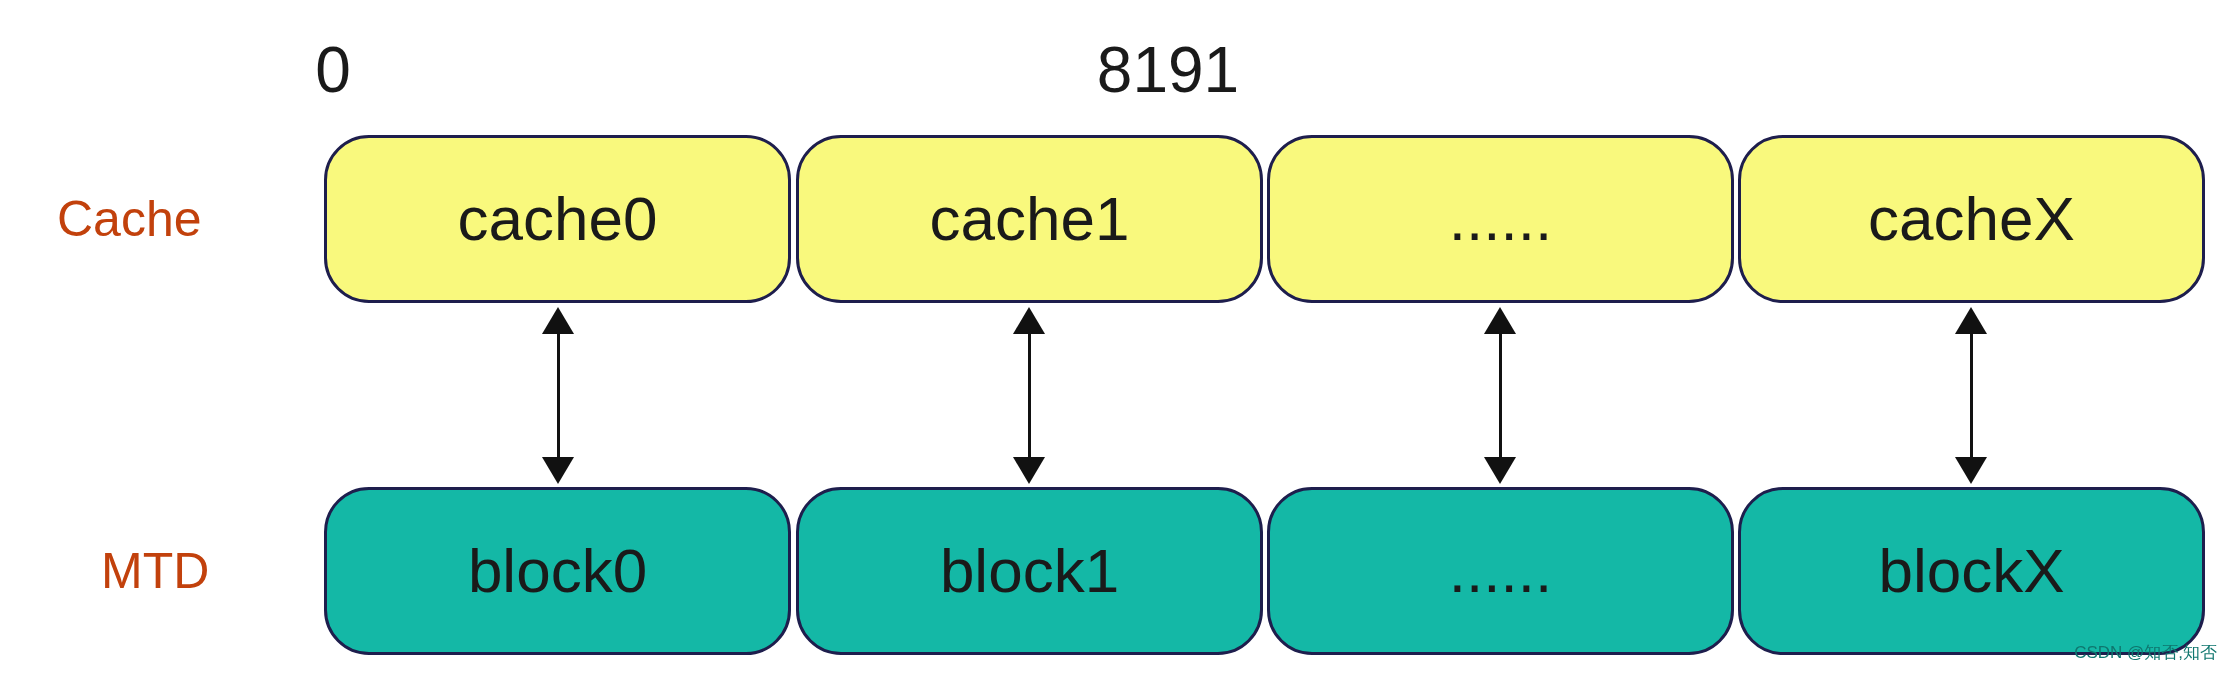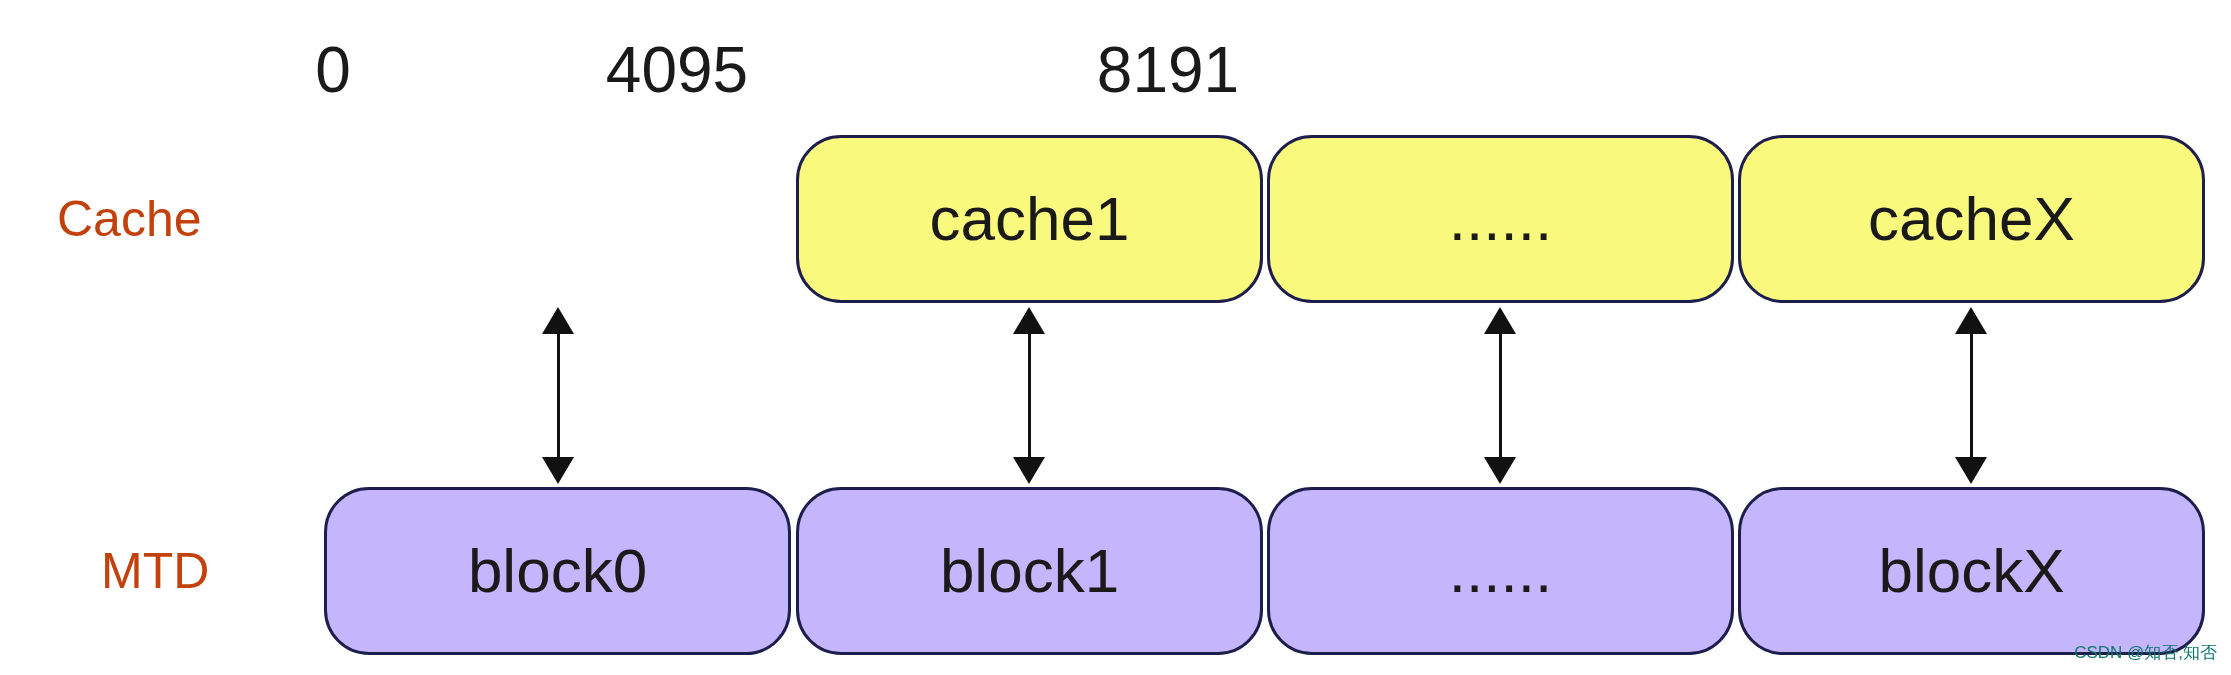--- a/index.html
+++ b/index.html
@@ -47,21 +47,21 @@
     border: 3px solid #1e1e4d;
     border-radius: 45px;
     display: flex;
     align-items: center;
     justify-content: center;
     font-size: 62px;
     line-height: 1.1;
     white-space: nowrap;
   }
   .cell.cache-row { top: 135px; background: #f9f97d; }
-  .cell.mtd-row   { top: 487px; background: #c4b5fd; }
+  .cell.mtd-row   { top: 487px; background: #14b8a6; }
   .col-0 { left: 324px; }
   .col-1 { left: 796px; }
   .col-2 { left: 1267px; }
   .col-3 { left: 1738px; }
 
   .arrow {
     position: absolute;
     top: 307px;
     width: 34px;
     height: 177px;
@@ -101,26 +101,26 @@
     color: #0f766e;
     white-space: nowrap;
   }
 </style>
 </head>
 <body>
 
 <div class="canvas">
 
   <div class="addr addr-0">0</div>
-  <div class="addr addr-1">4095</div>
   <div class="addr addr-3">8191</div>
 
   <div class="row-label cache">Cache</div>
   <div class="row-label mtd">MTD</div>
 
+  <div class="cell cache-row col-0">cache0</div>
   <div class="cell cache-row col-1">cache1</div>
   <div class="cell cache-row col-2">......</div>
   <div class="cell cache-row col-3">cacheX</div>
 
   <div class="cell mtd-row col-0">block0</div>
   <div class="cell mtd-row col-1">block1</div>
   <div class="cell mtd-row col-2">......</div>
   <div class="cell mtd-row col-3">blockX</div>
 
   <div class="arrow arrow-0">

